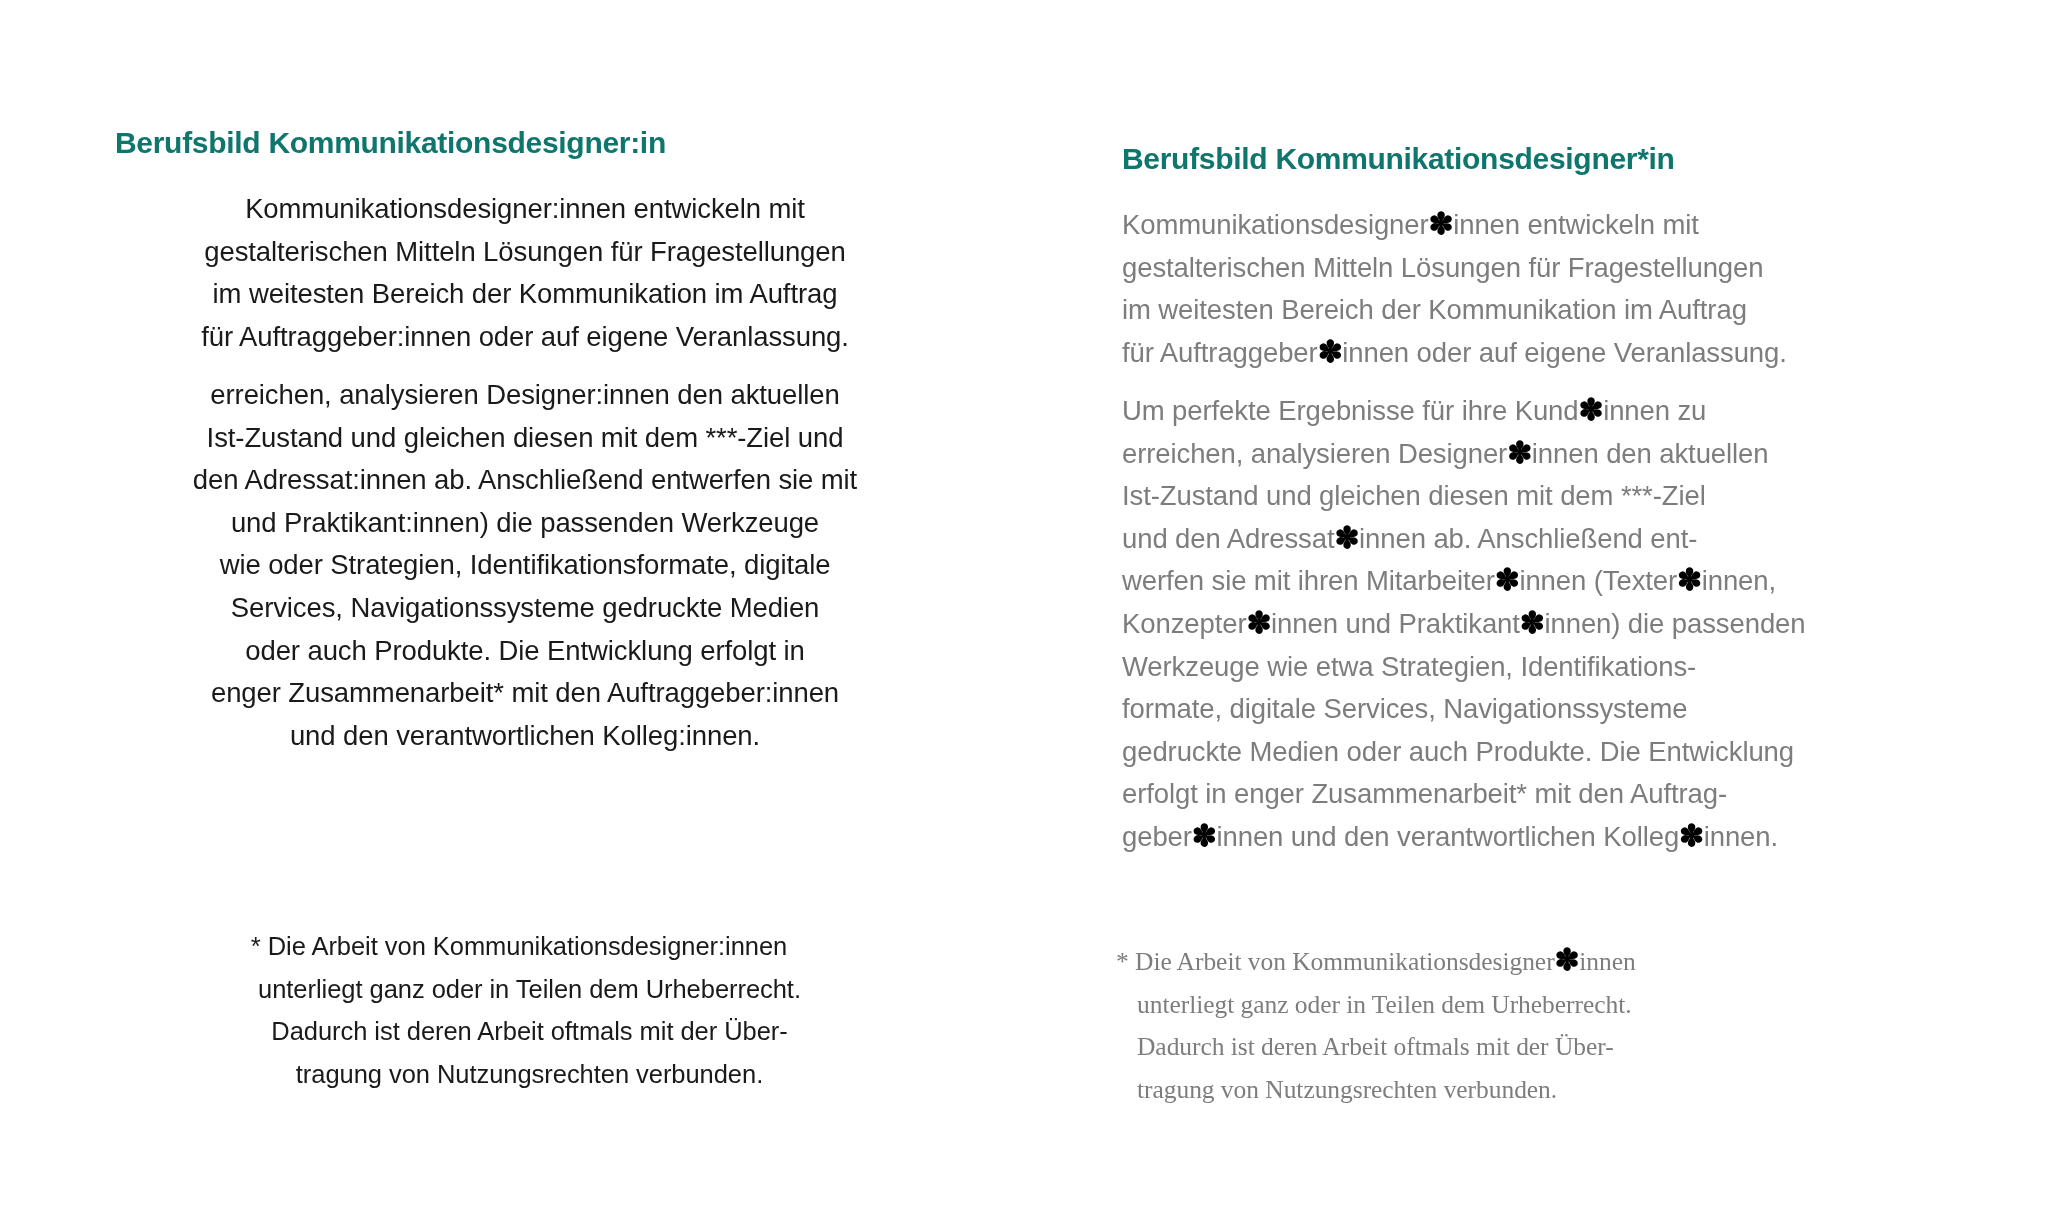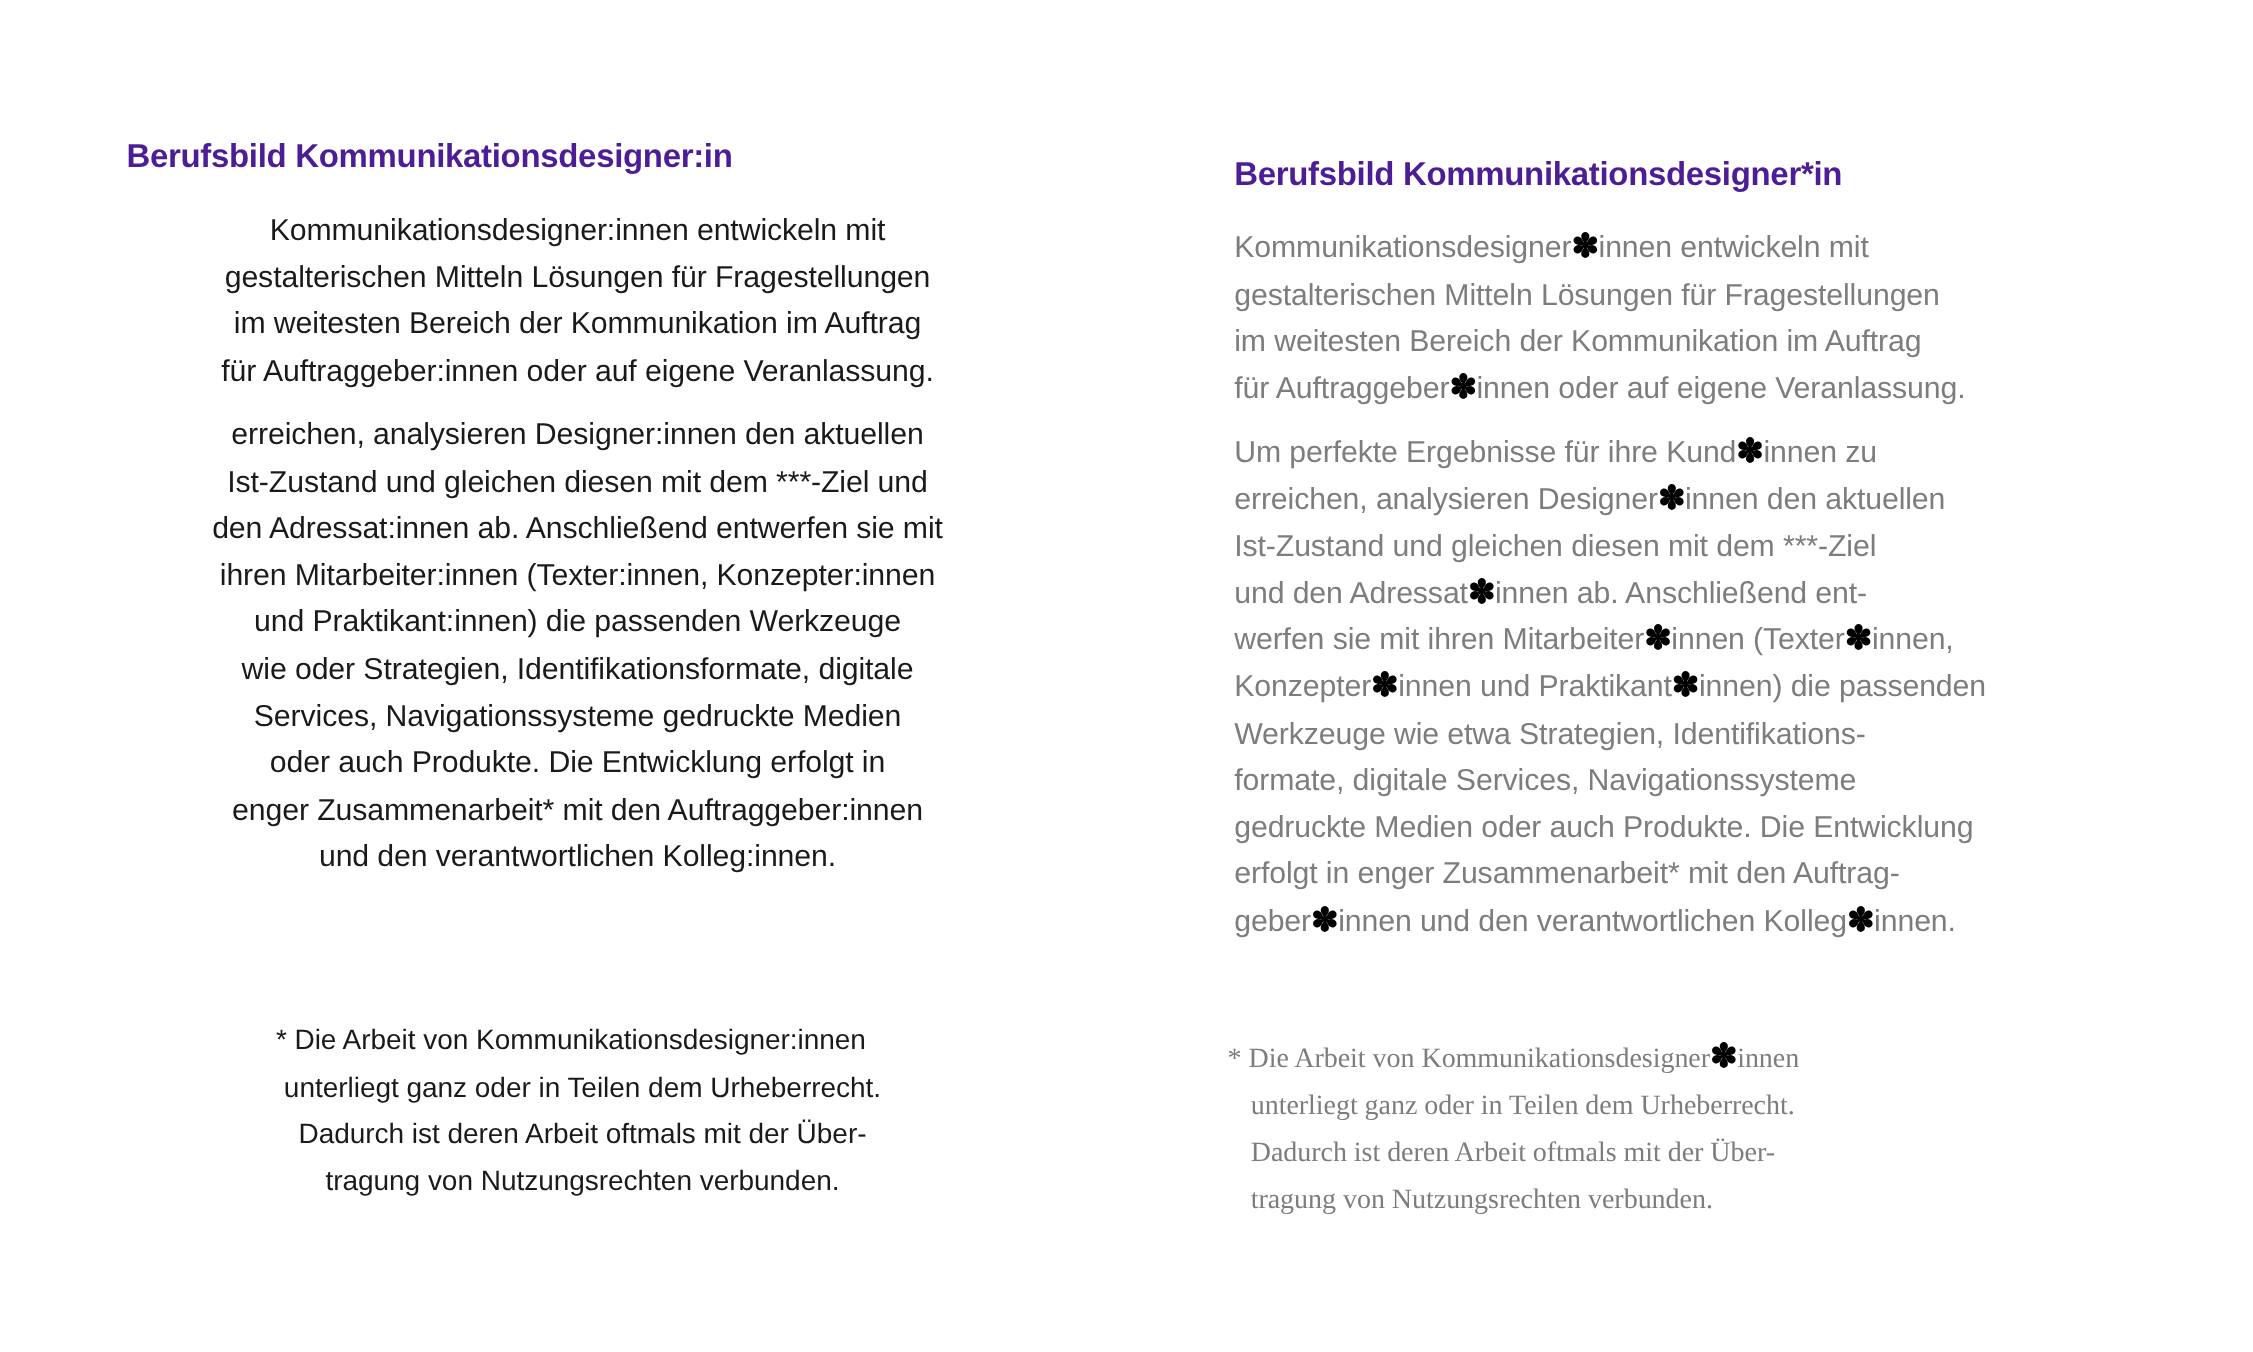--- a/index.html
+++ b/index.html
@@ -33,21 +33,21 @@
 
   .heading {
     position: absolute;
     top: 126px;
     left: 0;
     font-family: "Liberation Sans", sans-serif;
     font-weight: bold;
     font-size: 30px;
     line-height: 34px;
     letter-spacing: -0.3px;
-    color: #4c1d95;
+    color: #0f766e;
     white-space: nowrap;
   }
 
   .body-block {
     position: absolute;
     left: 0;
     width: 820px;
     font-size: 27.5px;
     line-height: 42.6px;
     letter-spacing: -0.1px;
@@ -98,21 +98,20 @@
       <span class="line">Kommunikationsdesigner:innen entwickeln mit</span>
       <span class="line">gestalterischen Mitteln Lösungen für Fragestellungen</span>
       <span class="line">im weitesten Bereich der Kommunikation im Auftrag</span>
       <span class="line">für Auftraggeber:innen oder auf eigene Veranlassung.</span>
     </div>
 
     <div class="body-block tone-dark" id="para-2-left">
       <span class="line">erreichen, analysieren Designer:innen den aktuellen</span>
       <span class="line">Ist-Zustand und gleichen diesen mit dem ***-Ziel und</span>
       <span class="line">den Adressat:innen ab. Anschließend entwerfen sie mit</span>
-      <span class="line">ihren Mitarbeiter:innen (Texter:innen, Konzepter:innen</span>
       <span class="line">und Praktikant:innen) die passenden Werkzeuge</span>
       <span class="line">wie oder Strategien, Identifikationsformate, digitale</span>
       <span class="line">Services, Navigationssysteme gedruckte Medien</span>
       <span class="line">oder auch Produkte. Die Entwicklung erfolgt in</span>
       <span class="line">enger Zusammenarbeit* mit den Auftraggeber:innen</span>
       <span class="line">und den verantwortlichen Kolleg:innen.</span>
     </div>
 
     <div class="footnote tone-dark" id="footnote-left">
       <span class="fn-line">* Die Arbeit von Kommunikationsdesigner:innen</span>

